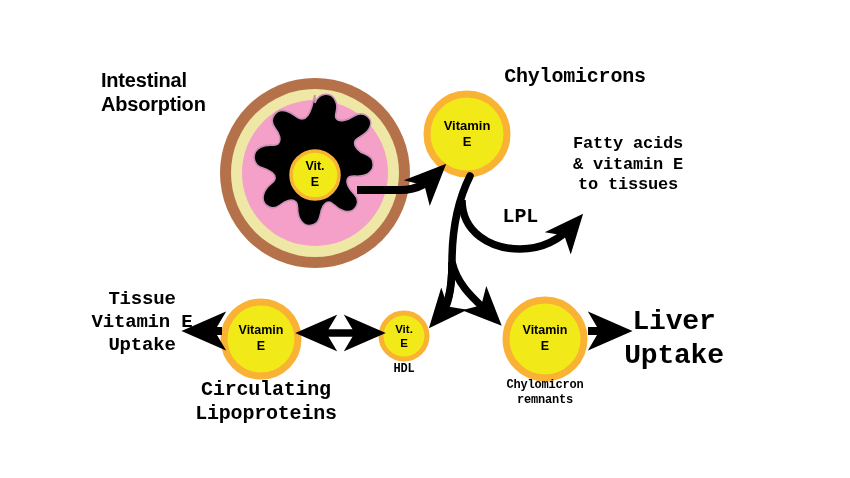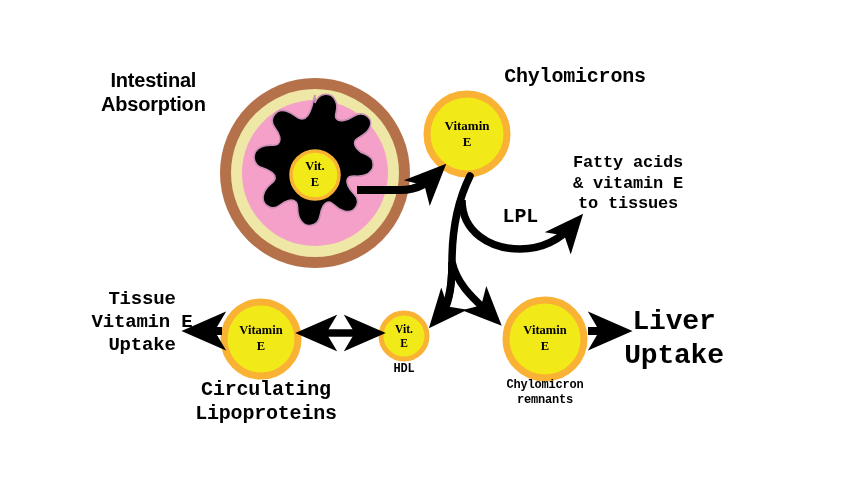--- a/index.html
+++ b/index.html
@@ -20,40 +20,40 @@
   .lbl {
     position: absolute;
     color: #000000;
     font-weight: bold;
     font-family: "Liberation Sans", sans-serif;
     line-height: 1.22;
     white-space: pre-line;
     letter-spacing: -0.2px;
   }
   .lbl.ctr { text-align: center; font-family: Liberation Mono, monospace; }
-  .lbl.lft { text-align: center; }
+  .lbl.lft { text-align: left; }
 
   svg.layer {
     position: absolute;
     left: 0;
     top: 0;
     width: 850px;
     height: 478px;
     overflow: visible;
   }
   .circ-text {
     position: absolute;
     display: flex;
     flex-direction: column;
     align-items: center;
     justify-content: center;
     text-align: center;
     font-weight: bold;
     color: #000000;
-    font-family: Liberation Serif, serif;
+    font-family: Liberation Sans, sans-serif;
     line-height: 1.25;
     pointer-events: none;
   }
 </style>
 </head>
 <body>
 
 <div id="canvas">
 
   <svg class="layer" viewBox="0 0 850 478">
@@ -150,21 +150,21 @@
     <path d="M 307 333 L 374 333" fill="none" stroke="#000000" stroke-width="7.5" stroke-linecap="butt" marker-start="url(#ah-s)" marker-end="url(#ah-s)"></path>
 
     <path d="M 588 331 L 620 331" fill="none" stroke="#000000" stroke-width="8" stroke-linecap="butt" marker-end="url(#ah-s)"></path>
   </svg>
 
   <div class="lbl lft" style="left:101px; top:68px; font-size:20px;">Intestinal
 Absorption</div>
 
   <div class="lbl ctr" style="left:490px; top:65px; width:170px; font-size:20px;">Chylomicrons</div>
 
-  <div class="lbl ctr" style="left:548px; top:134px; width:160px; font-size:17px;margin-top:19px;">Fatty acids
+  <div class="lbl ctr" style="left:548px; top:134px; width:160px; font-size:17px;">Fatty acids
 &amp; vitamin E
 to tissues</div>
 
   <div class="lbl ctr" style="left:478px; top:205px; width:60px; font-size:20px;text-align:right;">LPL</div>
 
   <div class="lbl ctr" style="left:82px; top:288px; width:120px; font-size:19px;">Tissue
 Vitamin E
 Uptake</div>
 
   <div class="lbl ctr" style="left:186px; top:378px; width:160px; font-size:20px;">Circulating

